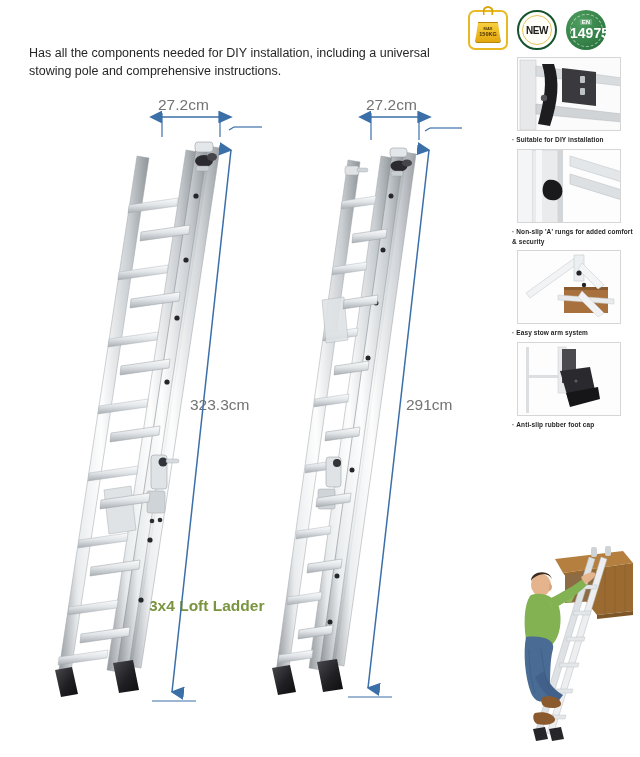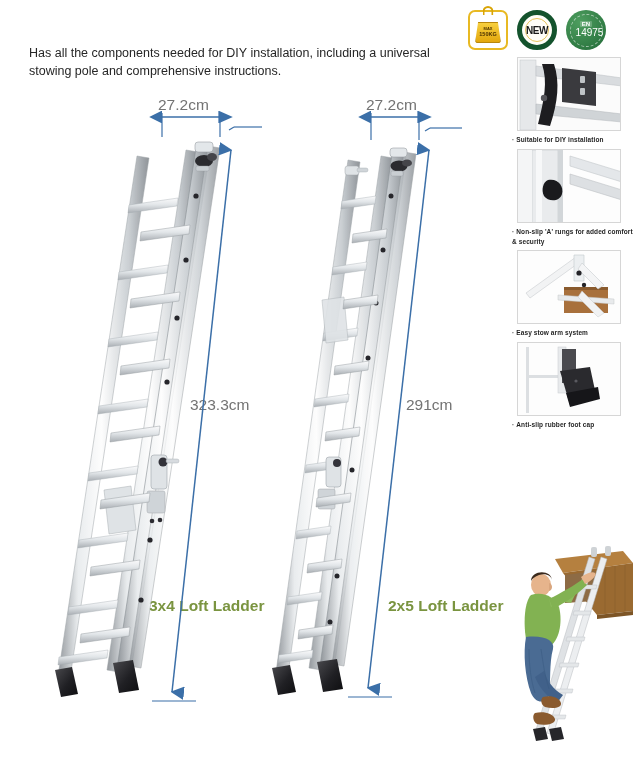--- a/index.html
+++ b/index.html
@@ -57,21 +57,21 @@
     width: 11px; height: 9px;
     border: 2px solid #d9a406;
     border-bottom: none;
     border-radius: 6px 6px 0 0;
   }
   .weight-max { font-size: 4px; font-weight: bold; color: #4a3000; line-height: 1; }
   .weight-kg  { font-size: 5.5px; font-weight: bold; color: #4a3000; line-height: 1.2; }
 
   .badge-new {
     width: 40px; height: 40px; border-radius: 50%;
-    border: 5px solid #14532d; background: #fffef8;
+    border: 2px solid #14532d; background: #fffef8;
     display: flex; align-items: center; justify-content: center;
     position: relative;
   }
   .badge-new::after {
     content: ""; position: absolute;
     left: 3px; top: 3px; right: 3px; bottom: 3px;
     border: 1px solid #e6c35c; border-radius: 50%;
   }
   .badge-new span {
     font-size: 10px; font-weight: bold; color: #1a1a1a;
@@ -85,21 +85,21 @@
     align-items: center; justify-content: center;
     position: relative; color: #ffffff;
   }
   .badge-en::after {
     content: ""; position: absolute;
     left: 3.5px; top: 3.5px; right: 3.5px; bottom: 3.5px;
     border: 1px dashed rgba(255,255,255,.55); border-radius: 50%;
   }
   .en-top { font-size: 6px; font-weight: bold; line-height: 1; z-index: 1;
             background: rgba(255,255,255,.22); padding: 0 2px; border-radius: 1px; }
-  .en-num { font-size: 10px; font-weight: normal; line-height: 1.15; z-index: 1; padding-left: 7px; }
+  .en-num { font-size: 14px; font-weight: bold; line-height: 1.15; z-index: 1; padding-left: 7px; }
 
   
   .dim {
     position: absolute;
     font-size: 15.5px; color: #737373;
     white-space: nowrap;
   }
   .dim-w1 { left: 158px; top: 96px; }
   .dim-w2 { left: 366px; top: 96px; }
   .dim-h1 { left: 190px; top: 396px; }
@@ -165,21 +165,20 @@
       <div class="en-num">14975</div>
     </div>
   </div>
 
   <div class="dim dim-w1">27.2cm</div>
   <div class="dim dim-w2">27.2cm</div>
   <div class="dim dim-h1">323.3cm</div>
   <div class="dim dim-h2">291cm</div>
 
   <div class="model-label model-1">3x4 Loft Ladder</div>
-  <div class="model-label model-2">2x5 Loft Ladder</div>
 
   <svg id="stage" viewBox="0 0 500 757">
     <defs>
       <linearGradient id="railG" x1="0" y1="0" x2="1" y2="0">
         <stop offset="0%" stop-color="#8f9499"></stop>
         <stop offset="22%" stop-color="#e9ecee"></stop>
         <stop offset="48%" stop-color="#fdfdfd"></stop>
         <stop offset="78%" stop-color="#c9ced2"></stop>
         <stop offset="100%" stop-color="#8b9095"></stop>
       </linearGradient>

